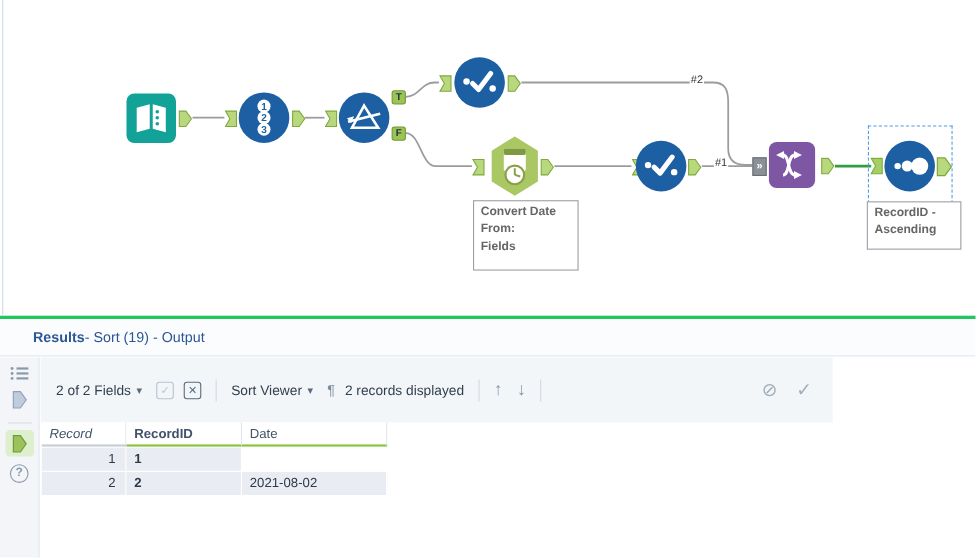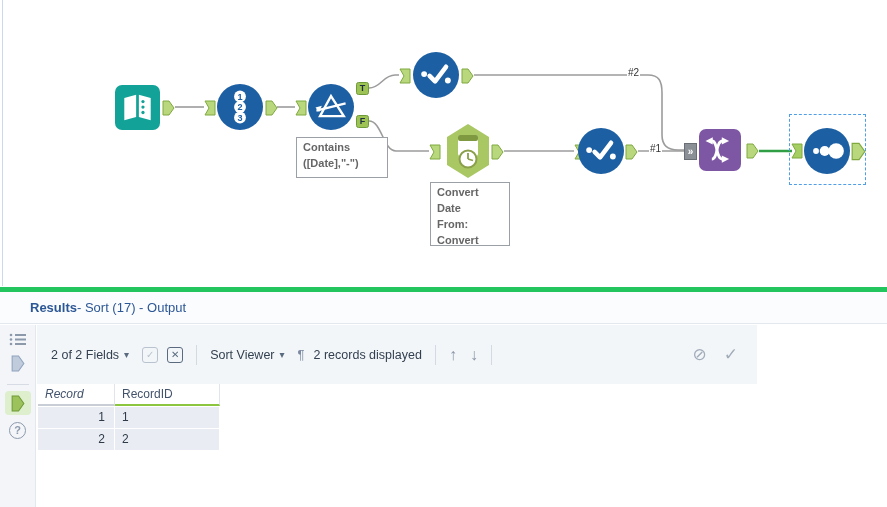--- a/index.html
+++ b/index.html
@@ -29,21 +29,21 @@
 
   .annotation { position:absolute; background:#fff; border:1px solid #9aa0a6;
     font-size:11px; font-weight:bold; color:#666; line-height:1.45; padding:2px 6px; }
 
   .selection-box { position:absolute; left:789px; top:114px; width:77px; height:71px;
     border:1.5px dashed #4f9ee8; }
 
   
   #results { position:absolute; left:0; top:286px; width:887px; height:221px; background:#fff; }
   .res-header { position:absolute; left:0; top:1px; width:887px; height:37px; background:#fbfcfe;
-    border-top:5px solid #22c55e; border-bottom:1px solid #e3e7ee;
+    border-top:3px solid #22c55e; border-bottom:1px solid #e3e7ee;
     display:flex; align-items:center; padding-left:30px; font-size:13px; color:#2c5796; }
   .res-header b { font-weight:bold; }
   .res-body { position:absolute; left:0; top:39px; width:887px; height:182px; }
   .res-sidebar { position:absolute; left:0; top:0; width:36px; height:182px; background:#f3f5f9;
     border-right:1px solid #e3e7ee; display:flex; flex-direction:column; align-items:center; padding-top:8px; }
   .sb-icon { margin-bottom:9px; display:flex; align-items:center; justify-content:center; }
   .sb-divider { width:22px; height:1px; background:#d7dce4; margin:3px 0 6px; }
   .sb-active { background:#ddefcc; border-radius:4px; width:26px; height:24px; margin-bottom:7px;
     display:flex; align-items:center; justify-content:center; }
   .sb-help { width:17px; height:17px; border:1.5px solid #8c99ab; border-radius:50%;
@@ -71,21 +71,21 @@
   .res-table { position:absolute; left:1px; top:59px; }
   .trow, .thead { display:flex; }
   .thead .cell { background:#fff; color:#42526b; font-size:12px; height:22px; line-height:20px;
     border-right:1px solid #e1e5eb; padding-left:7px; }
   .thead .cell.c1 { border-bottom:2px solid #c9ced6;font-style:italic; }
   .thead .cell.c2, .thead .cell.c3 { border-bottom:2px solid #8cc63f; }
   .trow { margin-top:1px; }
   .trow .cell { background:#e9edf3; color:#2f3a48; font-size:12px; height:21px; line-height:21px;
     border-right:1px solid #fff; }
   .cell.c1 { width:77px; }
-  .cell.c2 { width:105px; }
+  .cell.c2 { width:105px;font-weight:bold; }
   .cell.c3 { width:132px; }
   .trow .cell.c1 { text-align:right; padding-right:9px; }
   .trow .cell.c2, .trow .cell.c3 { padding-left:7px; }
 </style>
 </head>
 <body>
 
 <div id="app">
 
   <div id="canvas">
@@ -138,24 +138,20 @@
     <div class="tool tool-circle" style="left:308px; top:84px; width:46px; height:46px;">
       <svg width="42" height="42" viewBox="0 0 46 46">
         <path d="M23,11 L37,33 L11,33 Z" fill="none" stroke="#fff" stroke-width="2.6"></path>
         <path d="M7,27 L39,19" stroke="#fff" stroke-width="2.6"></path>
         <path d="M6,23.5 L13,21.5 L10,28.5 Z" fill="#fff"></path>
       </svg>
     </div>
     <div class="tf-anchor" style="left:356px; top:82px;">T</div>
     <div class="tf-anchor" style="left:356px; top:115px;">F</div>
 
-    <div class="annotation" style="left:296px; top:137px; width:92px; height:41px;">
-      <div>Contains</div>
-      <div>([Date],"-")</div>
-    </div>
 
     <svg class="anchor" style="left:399px; top:68px;" width="12" height="16" viewBox="0 0 12 16">
       <polygon points="1,1 11,1 11,15 1,15 5,8" fill="#b9d87e" stroke="#7fa93f"></polygon>
       </svg>
     <div class="tool tool-circle" style="left:413px; top:52px; width:46px; height:46px;">
       <svg width="42" height="42" viewBox="0 0 46 46">
         <circle cx="10" cy="22" r="3.2" fill="#fff"></circle>
         <path d="M16,24 L22,30 L34,14" fill="none" stroke="#fff" stroke-width="5" stroke-linecap="round" stroke-linejoin="round"></path>
         <circle cx="36" cy="29" r="3.2" fill="#fff"></circle>
       </svg>
@@ -174,24 +170,24 @@
         <rect x="13" y="12" width="20" height="6" rx="2" fill="#7e9940"></rect>
         <circle cx="23" cy="36" r="8.5" fill="#fff" stroke="#8aa04a" stroke-width="2"></circle>
         <path d="M23,36 L23,30" stroke="#8aa04a" stroke-width="1.8"></path>
         <path d="M23,36 L28,37.5" stroke="#8aa04a" stroke-width="1.8"></path>
       </svg>
     </div>
     <svg class="anchor" style="left:491px; top:144px;" width="13" height="16" viewBox="0 0 13 16">
       <polygon points="1,1 7,1 12,8 7,15 1,15" fill="#b9d87e" stroke="#7fa93f"></polygon>
       </svg>
 
-    <div class="annotation" style="left:430px; top:182px; width:80px; height:64px;">
+    <div class="annotation" style="left:430px; top:182px; width:96px; height:64px;">
       <div>Convert Date</div>
       <div>From:</div>
-      <div>Convert</div>
+      <div>Fields</div>
     </div>
 
     <svg class="anchor" style="left:574px; top:144px;" width="12" height="16" viewBox="0 0 12 16">
       <polygon points="1,1 11,1 11,15 1,15 5,8" fill="#b9d87e" stroke="#7fa93f"></polygon>
       </svg>
     <div class="tool tool-circle" style="left:578px; top:128px; width:46px; height:46px;">
       <svg width="42" height="42" viewBox="0 0 46 46">
         <circle cx="10" cy="22" r="3.2" fill="#fff"></circle>
         <path d="M16,24 L22,30 L34,14" fill="none" stroke="#fff" stroke-width="5" stroke-linecap="round" stroke-linejoin="round"></path>
         <circle cx="36" cy="29" r="3.2" fill="#fff"></circle>
@@ -226,26 +222,30 @@
       <svg width="42" height="42" viewBox="0 0 46 46">
         <circle cx="11" cy="23" r="3.2" fill="#fff"></circle>
         <circle cx="20.5" cy="23" r="5.5" fill="#fff"></circle>
         <circle cx="33" cy="23" r="8.5" fill="#fff"></circle>
       </svg>
     </div>
     <svg class="anchor" style="left:851px; top:142px;" width="15" height="19" viewBox="0 0 13 16">
       <polygon points="1,1 7,1 12,8 7,15 1,15" fill="#b9d87e" stroke="#7fa93f"></polygon>
       </svg>
 
+    <div class="annotation" style="left:788px; top:183px; width:86px; height:44px;">
+      <div>RecordID -</div>
+      <div>Ascending</div>
+    </div>
   </div>
 
   <div id="results">
     <div class="res-header">
       <b>Results</b>
-        <span> - Sort (17) - Output</span>
+        <span> - Sort (19) - Output</span>
     </div>
 
     <div class="res-body">
 
       <div class="res-sidebar">
         <div class="sb-icon">
           <svg width="17" height="13" viewBox="0 0 17 13">
             <circle cx="2" cy="2" r="1.3" fill="#8c99ab"></circle>
               <rect x="6" y="1" width="11" height="2" fill="#8c99ab"></rect>
             <circle cx="2" cy="6.5" r="1.3" fill="#8c99ab"></circle>
@@ -296,26 +296,28 @@
           <span class="tb-sym" style="margin-left:auto;">⊘</span>
           <span style="width:17px; flex:none;"></span>
           <span class="tb-sym">✓</span>
           <span style="width:19px; flex:none;"></span>
         </div>
 
         <div class="res-table">
           <div class="thead">
             <div class="cell c1">Record</div>
             <div class="cell c2">RecordID</div>
+            <div class="cell c3">Date</div>
           </div>
           <div class="trow">
             <div class="cell c1">1</div>
             <div class="cell c2">1</div>
           </div>
           <div class="trow">
             <div class="cell c1">2</div>
             <div class="cell c2">2</div>
+            <div class="cell c3">2021-08-02</div>
           </div>
         </div>
       </div>
     </div>
   </div>
 </div>
 
 </body></html>

